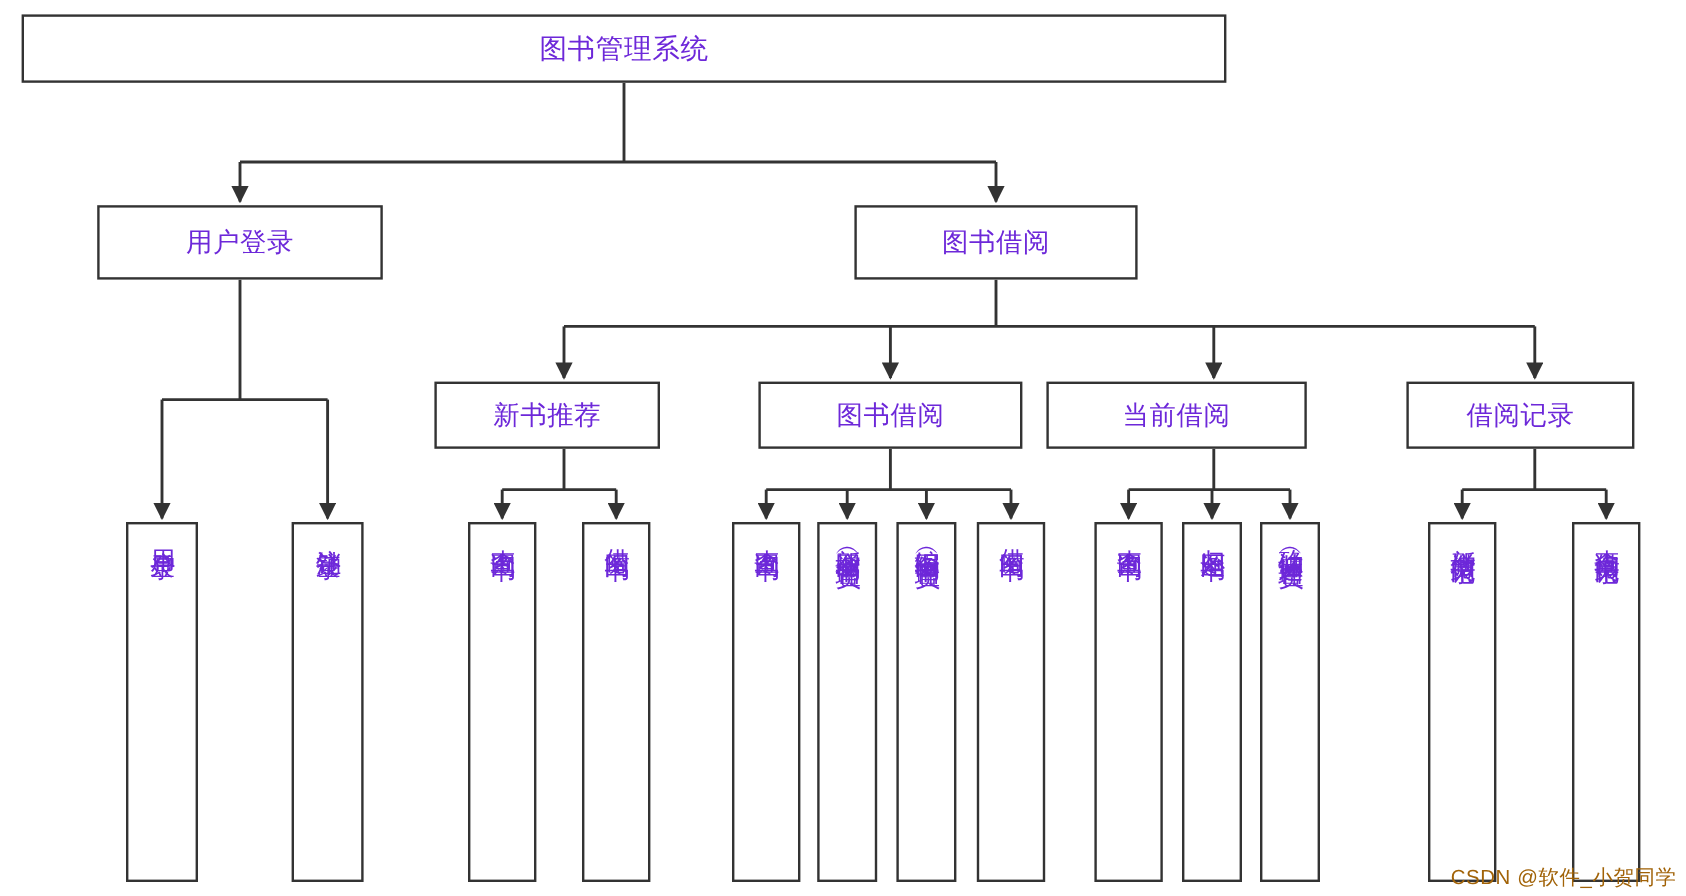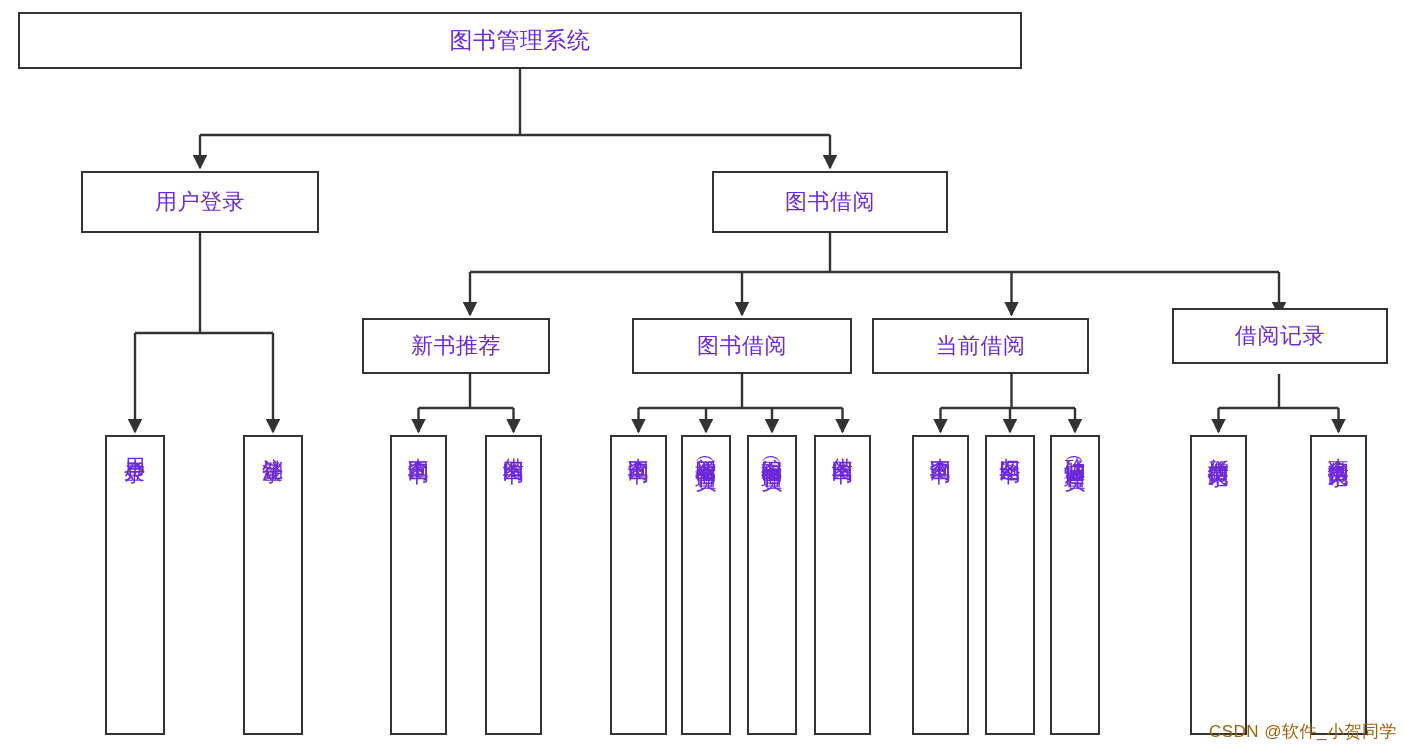--- a/index.html
+++ b/index.html
@@ -127,21 +127,21 @@
       </div>
       <div class="node horiz" style="left: 362px; top: 318px; width: 188px; height: 56px;">
         <span class="label">新书推荐</span>
       </div>
       <div class="node horiz" style="left: 632px; top: 318px; width: 220px; height: 56px;">
         <span class="label">图书借阅</span>
       </div>
       <div class="node horiz" style="left: 858px; top: 318px; width: 217px; height: 56px; margin-left: 14px;">
         <span class="label">当前借阅</span>
       </div>
-      <div class="node horiz" style="left: 1172px; top: 308px; width: 216px; height: 56px;">
+      <div class="node horiz" style="left: 1172px; top: 318px; width: 190px; height: 56px;">
         <span class="label">借阅记录</span>
       </div>
       <div class="node vert" style="left: 105px; top: 435px; width: 60px; height: 300px;">
         <span class="label">用户登录</span>
       </div>
       <div class="node vert" style="left: 243px; top: 435px; width: 60px; height: 300px;">
         <span class="label">注销登录</span>
       </div>
       <div class="node vert" style="left: 390px; top: 435px; width: 57px; height: 300px;">
         <span class="label">查询图书</span>

